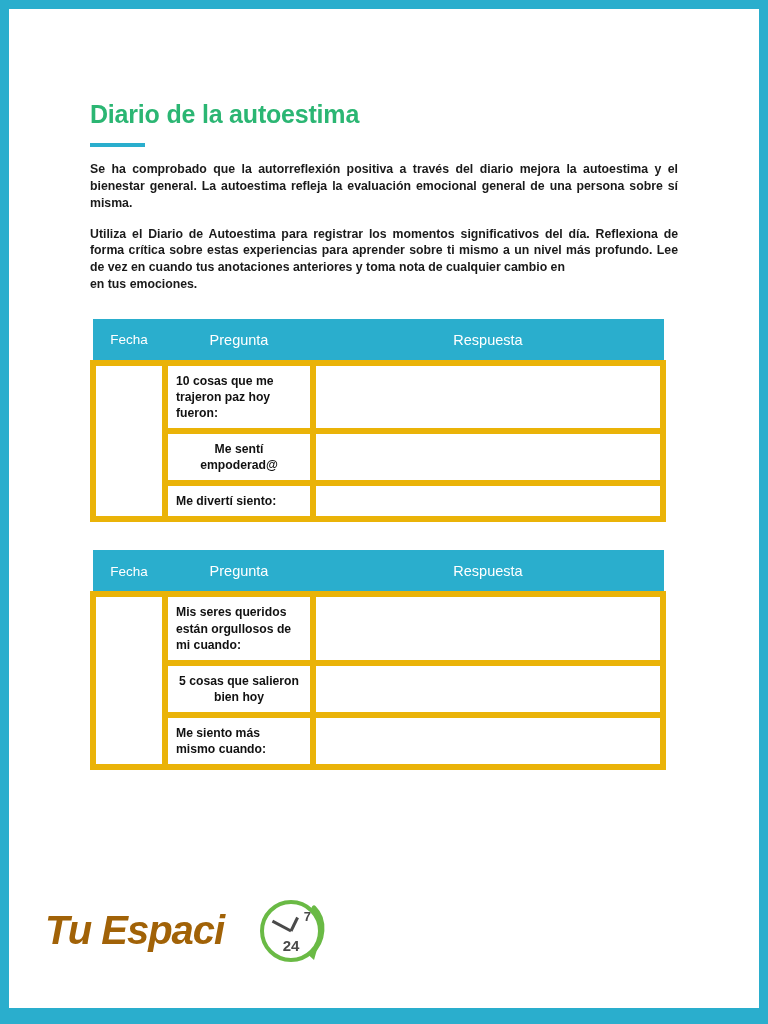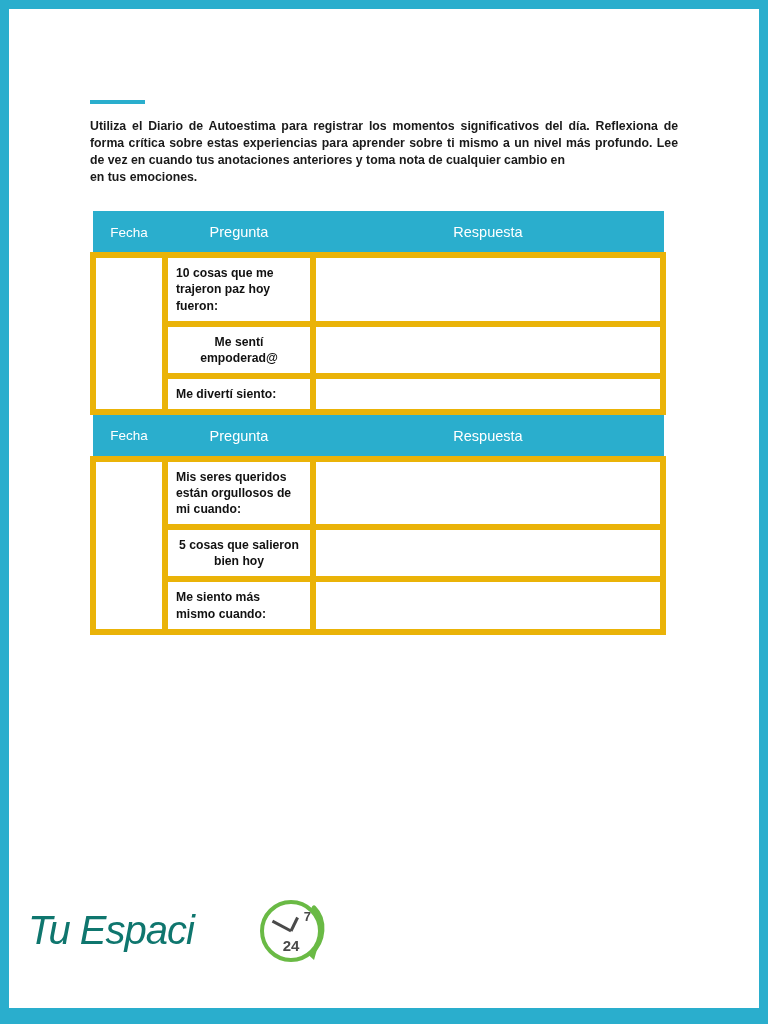--- a/index.html
+++ b/index.html
@@ -82,20 +82,21 @@
   }
   .para.last {
     margin-bottom: 26px;
   }
 
   
   table.journal {
     border-collapse: collapse;
     width: 570px;
     table-layout: fixed;
+    margin-bottom: 28px;
   }
   table.journal th {
     background: #2aaecd;
     color: #ffffff;
     font-size: 14.5px;
     font-weight: normal;
     text-align: center;
     padding: 9px 4px;
     border: 1px solid #2aaecd;
     height: 22px;
@@ -128,27 +129,27 @@
   
   .logo {
     position: absolute;
     left: 28px;
     top: 890px;
     width: 300px;
     height: 80px;
   }
   .logo-text {
     position: absolute;
-    left: 0;
+    left: 17px;
     top: 18px;
     font-family: "Liberation Sans", sans-serif;
     font-style: italic;
-    font-weight: normal;
+    font-weight: bold;
     font-size: 40px;
-    color: #0f766e;
+    color: #a16207;
     letter-spacing: -1px;
   }
   .clock {
     position: absolute;
     left: 232px;
     top: 10px;
     width: 62px;
     height: 62px;
     border: 4px solid #6aba45;
     border-radius: 50%;
@@ -205,22 +206,24 @@
 
 <div class="page">
 
   <div class="bar-top"></div>
   <div class="bar-bottom"></div>
   <div class="bar-left"></div>
   <div class="bar-right"></div>
 
   <div class="content">
 
+    <h1 class="doc-title">Diario de la autoestima</h1>
     <div class="rule"></div>
 
+    <p class="para">Se ha comprobado que la autorreflexión positiva a través del diario mejora la autoestima y el bienestar general. La autoestima refleja la evaluación emocional general de una persona sobre sí misma.</p>
     <p class="para last" style="white-space: pre-line;">Utiliza el Diario de Autoestima para registrar los momentos significativos del día. Reflexiona de forma crítica sobre estas experiencias para aprender sobre ti mismo a un nivel más profundo. Lee de vez en cuando tus anotaciones anteriores y toma nota de cualquier cambio en
 en tus emociones.</p>
 
     <table class="journal">
       <colgroup>
         <col class="col-date">
           <col class="col-q">
           <col class="col-a">
       </colgroup>
       <thead>

